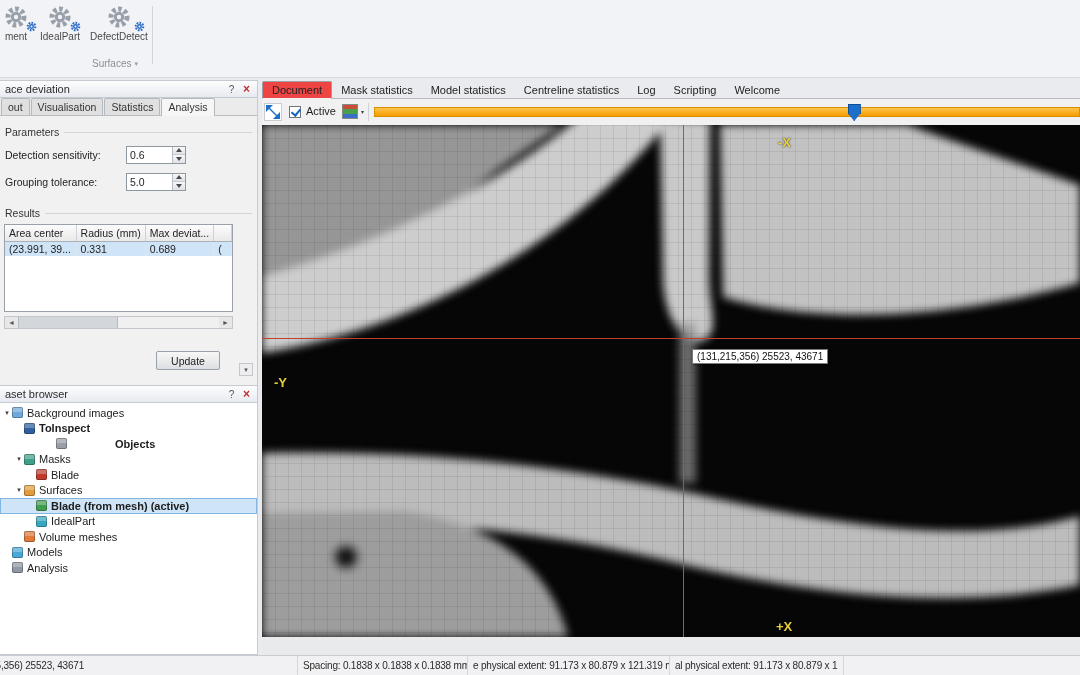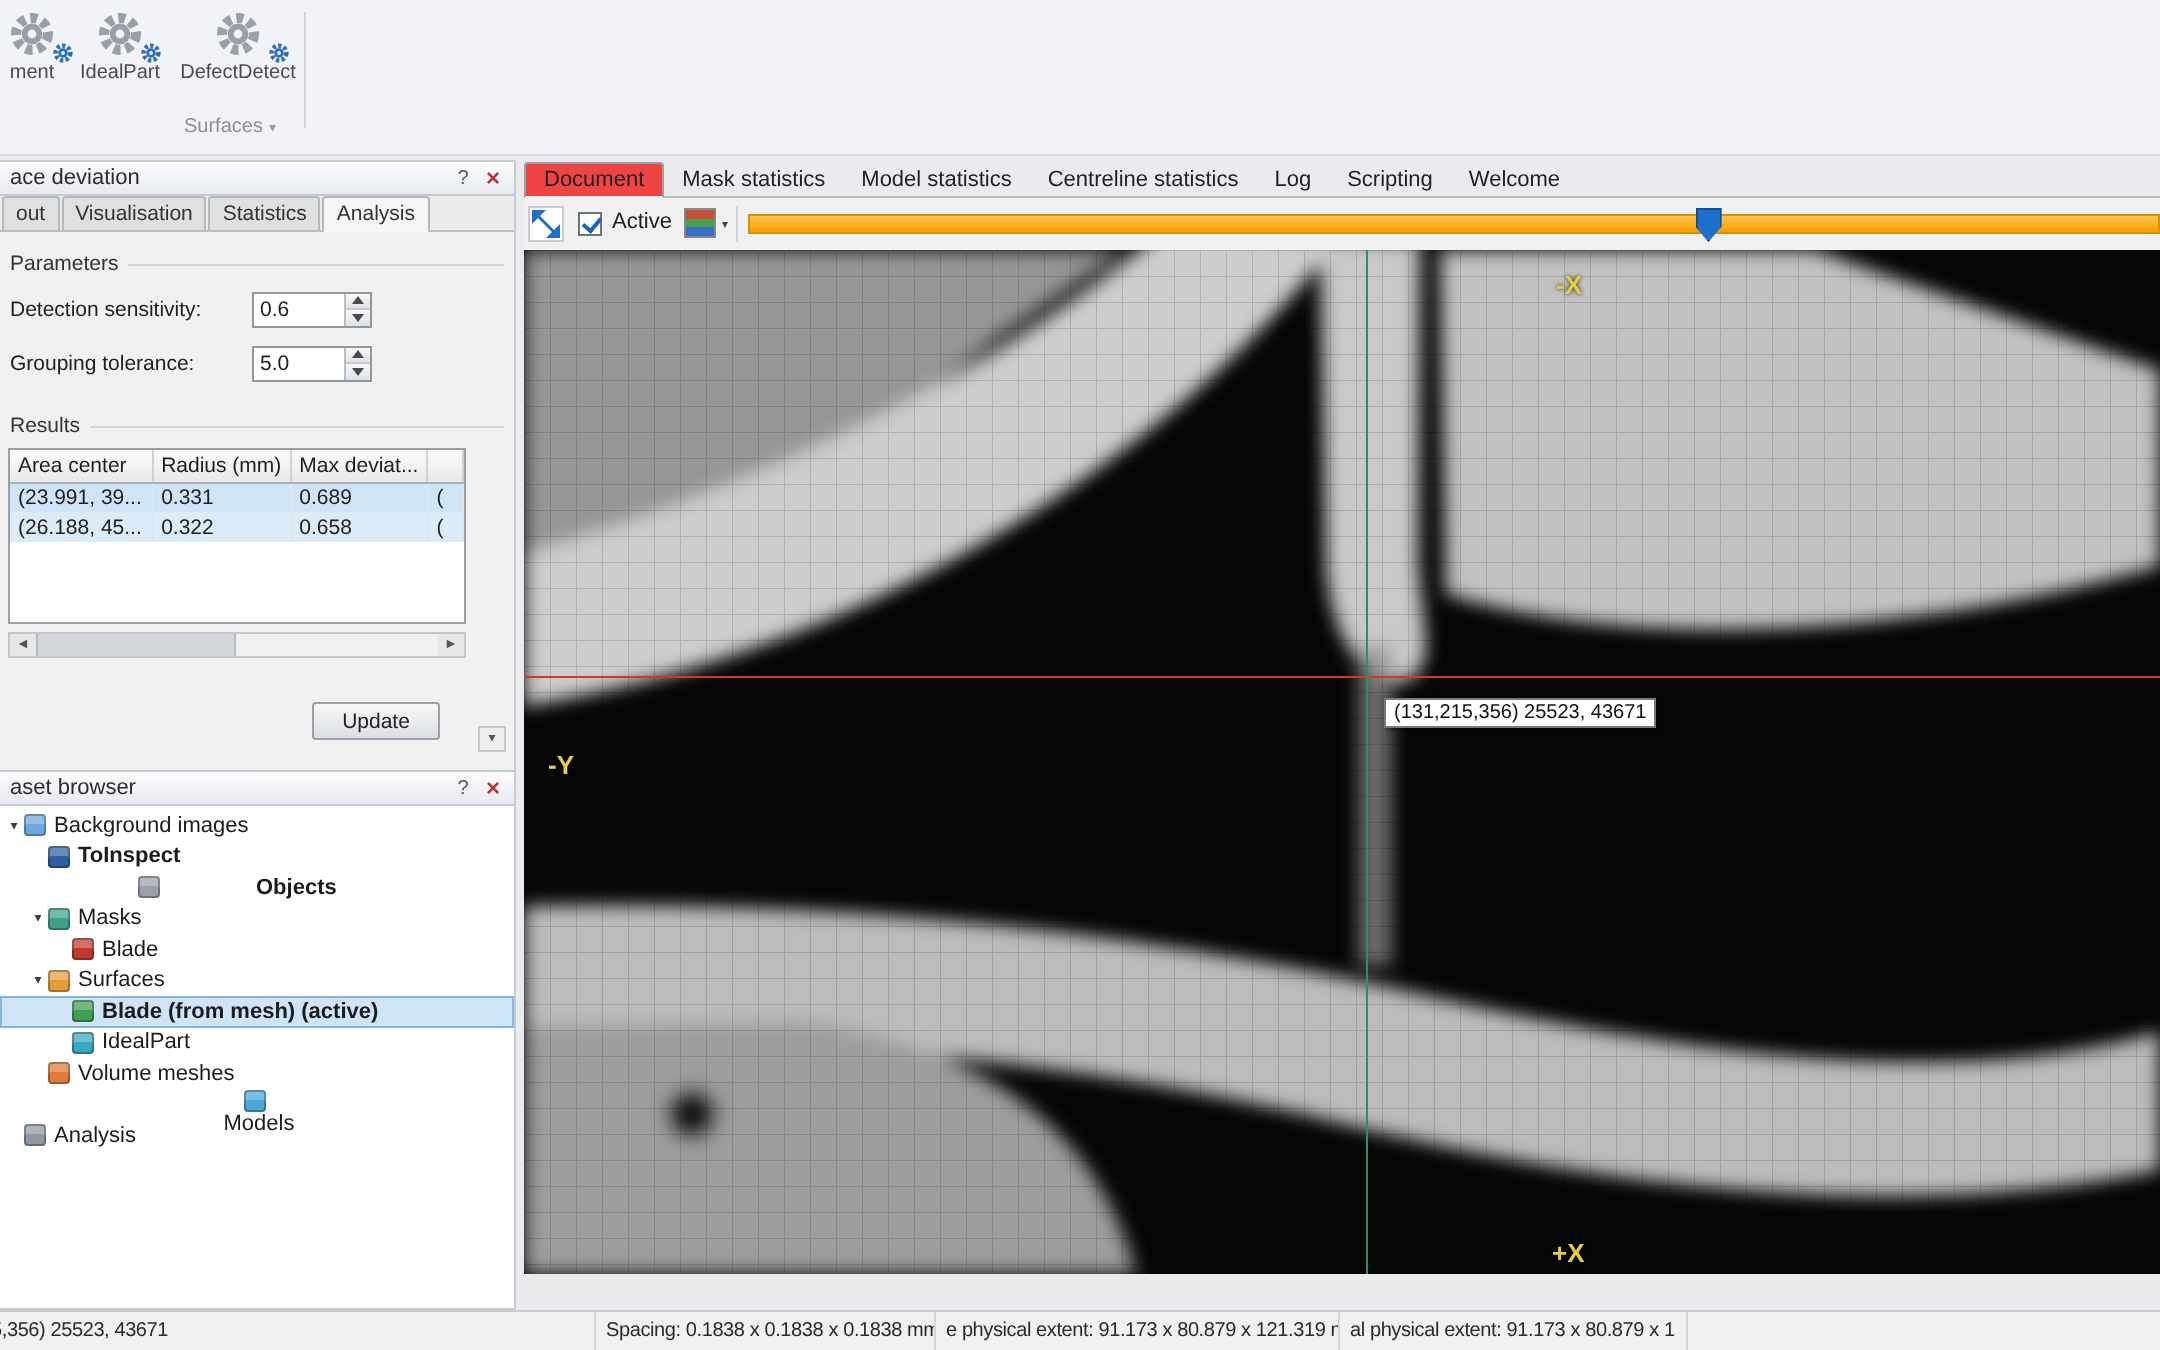--- a/index.html
+++ b/index.html
@@ -214,26 +214,20 @@
                 <th style="width: 40px;"></th>
               </tr>
             </thead>
             <tbody>
               <tr class="sel0">
                 <td style="width: 74px;">(23.991, 39...</td>
                 <td style="width: 64px;">0.331</td>
                 <td style="width: 66px;">0.689</td>
                 <td style="width: 40px;">(</td>
               </tr>
-              <tr class="sel1">
-                <td style="width: 74px;">(26.188, 45...</td>
-                <td style="width: 64px;">0.322</td>
-                <td style="width: 66px;">0.658</td>
-                <td style="width: 40px;">(</td>
-              </tr>
             </tbody>
           </table>
       </div>
       <div class="hscroll">
         <span class="harrow">◄</span>
         <span class="hthumb"></span>
         <span class="htrack"></span>
         <span class="harrow">►</span>
       </div>
       <button class="update-btn">Update</button>
@@ -251,21 +245,21 @@
         <div class="trow" style="padding-left: 2px;">
           <span class="tarrow">▾</span>
           <span class="ticon" style="background: rgb(111, 168, 220);"></span>
           <span class="tlabel">Background images</span>
         </div>
         <div class="trow" style="padding-left: 14px;">
           <span class="tarrow"></span>
           <span class="ticon" style="background: rgb(47, 95, 158);"></span>
           <span class="tlabel b">ToInspect</span>
         </div>
-        <div class="trow" style="padding-left: 15px; gap: 44px;">
+        <div class="trow" style="padding-left: 2px; gap: 44px;">
           <span class="tarrow"></span>
           <span class="ticon" style="background: rgb(154, 160, 168);"></span>
           <span class="tlabel b">Objects</span>
         </div>
         <div class="trow" style="padding-left: 14px;">
           <span class="tarrow">▾</span>
           <span class="ticon" style="background: rgb(63, 160, 138);"></span>
           <span class="tlabel">Masks</span>
         </div>
         <div class="trow" style="padding-left: 26px;">
@@ -286,21 +280,21 @@
         <div class="trow" style="padding-left: 26px;">
           <span class="tarrow"></span>
           <span class="ticon" style="background: rgb(55, 168, 192);"></span>
           <span class="tlabel">IdealPart</span>
         </div>
         <div class="trow" style="padding-left: 14px;">
           <span class="tarrow"></span>
           <span class="ticon" style="background: rgb(224, 123, 57);"></span>
           <span class="tlabel">Volume meshes</span>
         </div>
-        <div class="trow" style="padding-left: 2px; flex-direction: column;">
+        <div class="trow" style="padding-left: 2px;">
           <span class="tarrow"></span>
           <span class="ticon" style="background: rgb(73, 168, 216);"></span>
           <span class="tlabel">Models</span>
         </div>
         <div class="trow" style="padding-left: 2px;">
           <span class="tarrow"></span>
           <span class="ticon" style="background: rgb(143, 152, 163);"></span>
           <span class="tlabel">Analysis</span>
         </div>
       </div>

